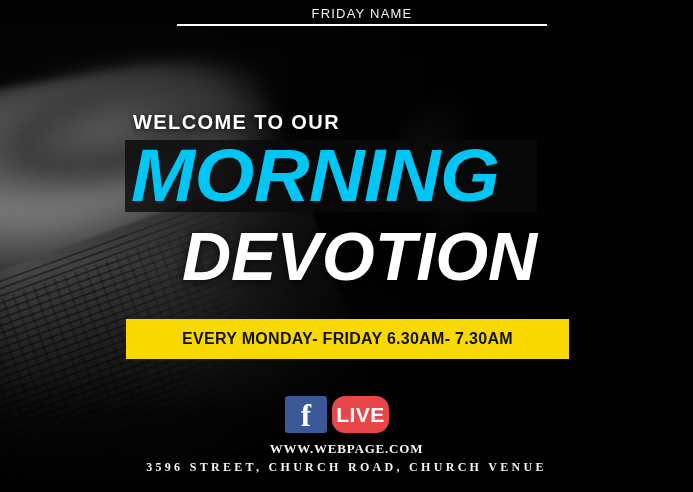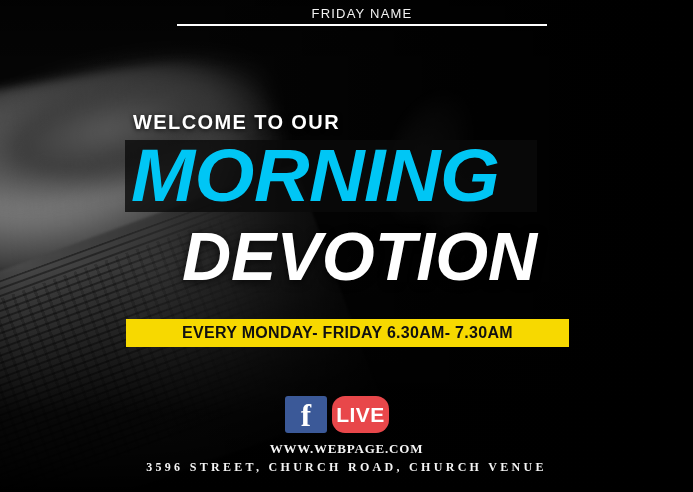--- a/index.html
+++ b/index.html
@@ -170,21 +170,21 @@
     letter-spacing:0px;
     line-height:80px;
     white-space:nowrap;
     text-shadow:0 2px 10px rgba(0,0,0,.75);
   }
 
   
   .schedule {
     position:absolute;
     left:126px; top:319px;
-    width:443px; height:28px;
+    width:443px; height:40px;
     background:#f7d900;
     display:flex;
     align-items:center;
     justify-content:center;
   }
   .schedule-text {
     color:#111111;
     font-size:16px;
     font-weight:bold;
     letter-spacing:.3px;

